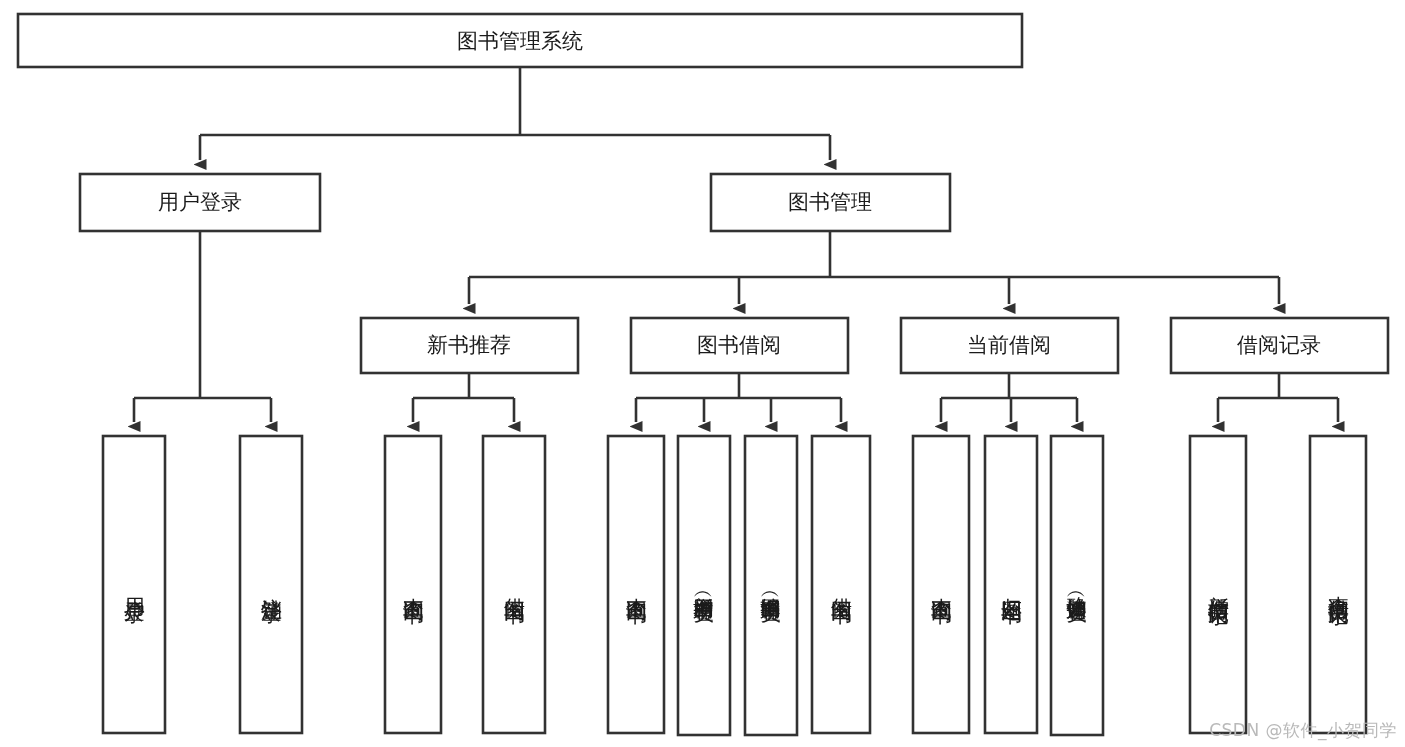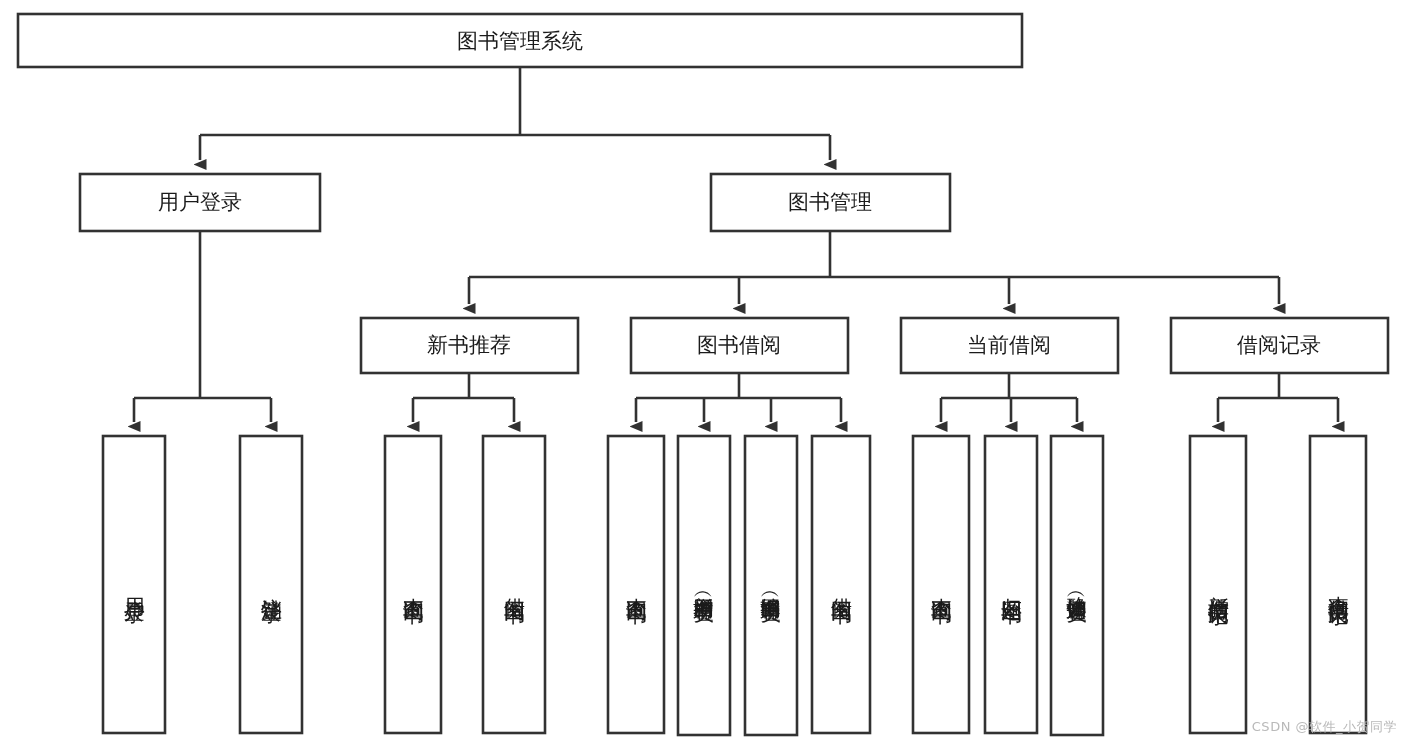--- a/index.html
+++ b/index.html
@@ -59,23 +59,23 @@
     line-height: 1;
     display: flex;
     align-items: center;
     justify-content: center;
     white-space: nowrap;
     pointer-events: none;
   }
   .watermark {
     position: absolute;
     right: 8px;
-    bottom: 11px;
+    bottom: 5px;
     font-family: "DejaVu Sans", "Liberation Sans", sans-serif;
-    font-size: 13px;
+    font-size: 17px;
     color: #b9b9b9;
     white-space: nowrap;
     letter-spacing: 0.5px;
   }
 </style>
 </head>
 <body>
 
 <div id="diagram-root">
 

